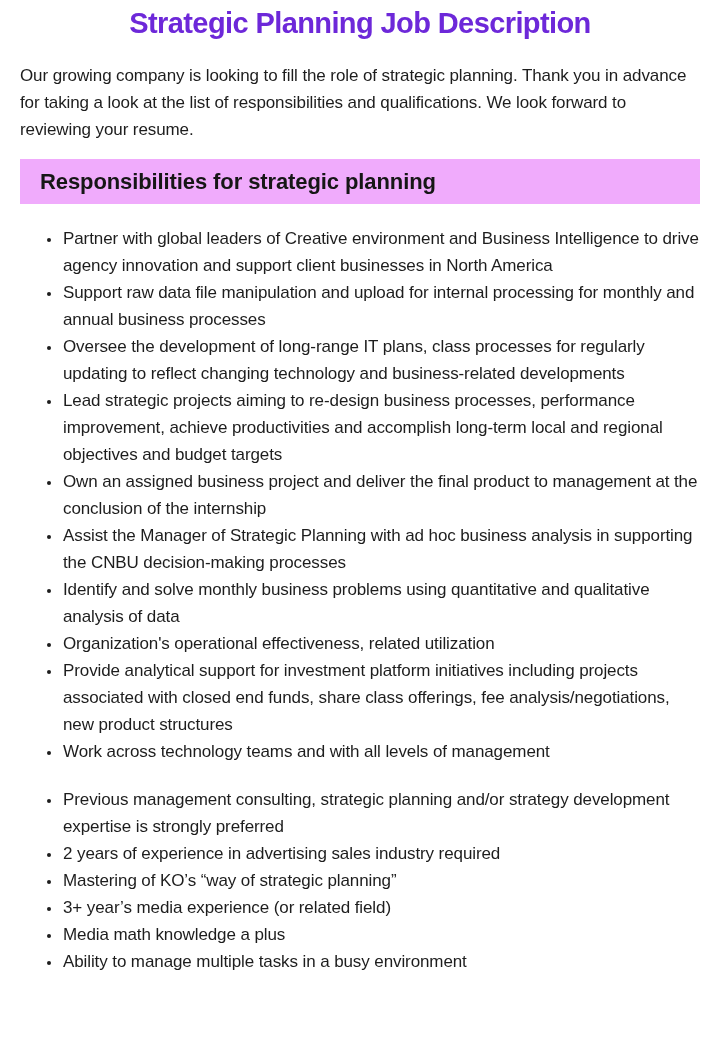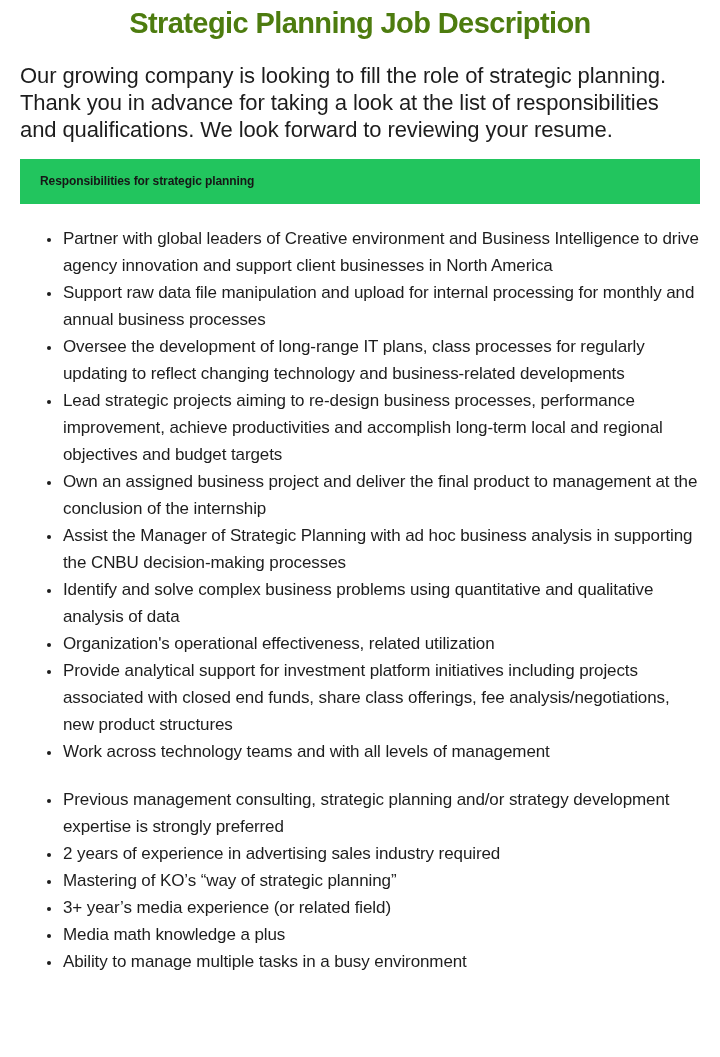--- a/index.html
+++ b/index.html
@@ -17,37 +17,37 @@
   .page {
     padding: 0 20px 28px 20px;
     box-sizing: border-box;
     width: 720px;
   }
   .doc-title {
     font-size: 29px;
     font-weight: bold;
     letter-spacing: -0.6px;
     text-align: center;
-    color: #4d7c0f;
+    color: #6d28d9;
     margin: 0;
     padding-top: 7px;
     line-height: 33px;
   }
   .intro {
-    font-size: 22px;
+    font-size: 17px;
     line-height: 27px;
     margin: 22px 0 0 0;
     letter-spacing: -0.1px;
   }
   .section {
     margin: 0;
   }
   .section-heading {
-    background: #22c55e;
-    font-size: 12px;
+    background: #f0abfc;
+    font-size: 22px;
     font-weight: bold;
     letter-spacing: -0.1px;
     color: #161616;
     padding: 12px 10px 12px 20px;
     margin-top: 16px;
     line-height: 21px;
   }
   ul.bullet-list {
     margin: 21px 0 0 0;
     padding: 0 0 0 42px;
@@ -75,21 +75,21 @@
 
   <div class="section">
     <div class="section-heading">Responsibilities for strategic planning</div>
     <ul class="bullet-list">
         <li>Partner with global leaders of Creative environment and Business Intelligence to drive agency innovation and support client businesses in North America</li>
         <li>Support raw data file manipulation and upload for internal processing for monthly and annual business processes</li>
         <li>Oversee the development of long-range IT plans, class processes for regularly updating to reflect changing technology and business-related developments</li>
         <li>Lead strategic projects aiming to re-design business processes, performance improvement, achieve productivities and accomplish long-term local and regional objectives and budget targets</li>
         <li>Own an assigned business project and deliver the final product to management at the conclusion of the internship</li>
         <li>Assist the Manager of Strategic Planning with ad hoc business analysis in supporting the CNBU decision-making processes</li>
-        <li>Identify and solve complex business problems using quantitative and qualitative analysis of data</li>
+        <li>Identify and solve monthly business problems using quantitative and qualitative analysis of data</li>
         <li>Organization's operational effectiveness, related utilization</li>
         <li>Provide analytical support for investment platform initiatives including projects associated with closed end funds, share class offerings, fee analysis/negotiations, new product structures</li>
         <li>Work across technology teams and with all levels of management</li>
       </ul>
   </div>
 
   <div class="section">
     <ul class="bullet-list">
         <li>Previous management consulting, strategic planning and/or strategy development expertise is strongly preferred</li>
         <li>2 years of experience in advertising sales industry required</li>

